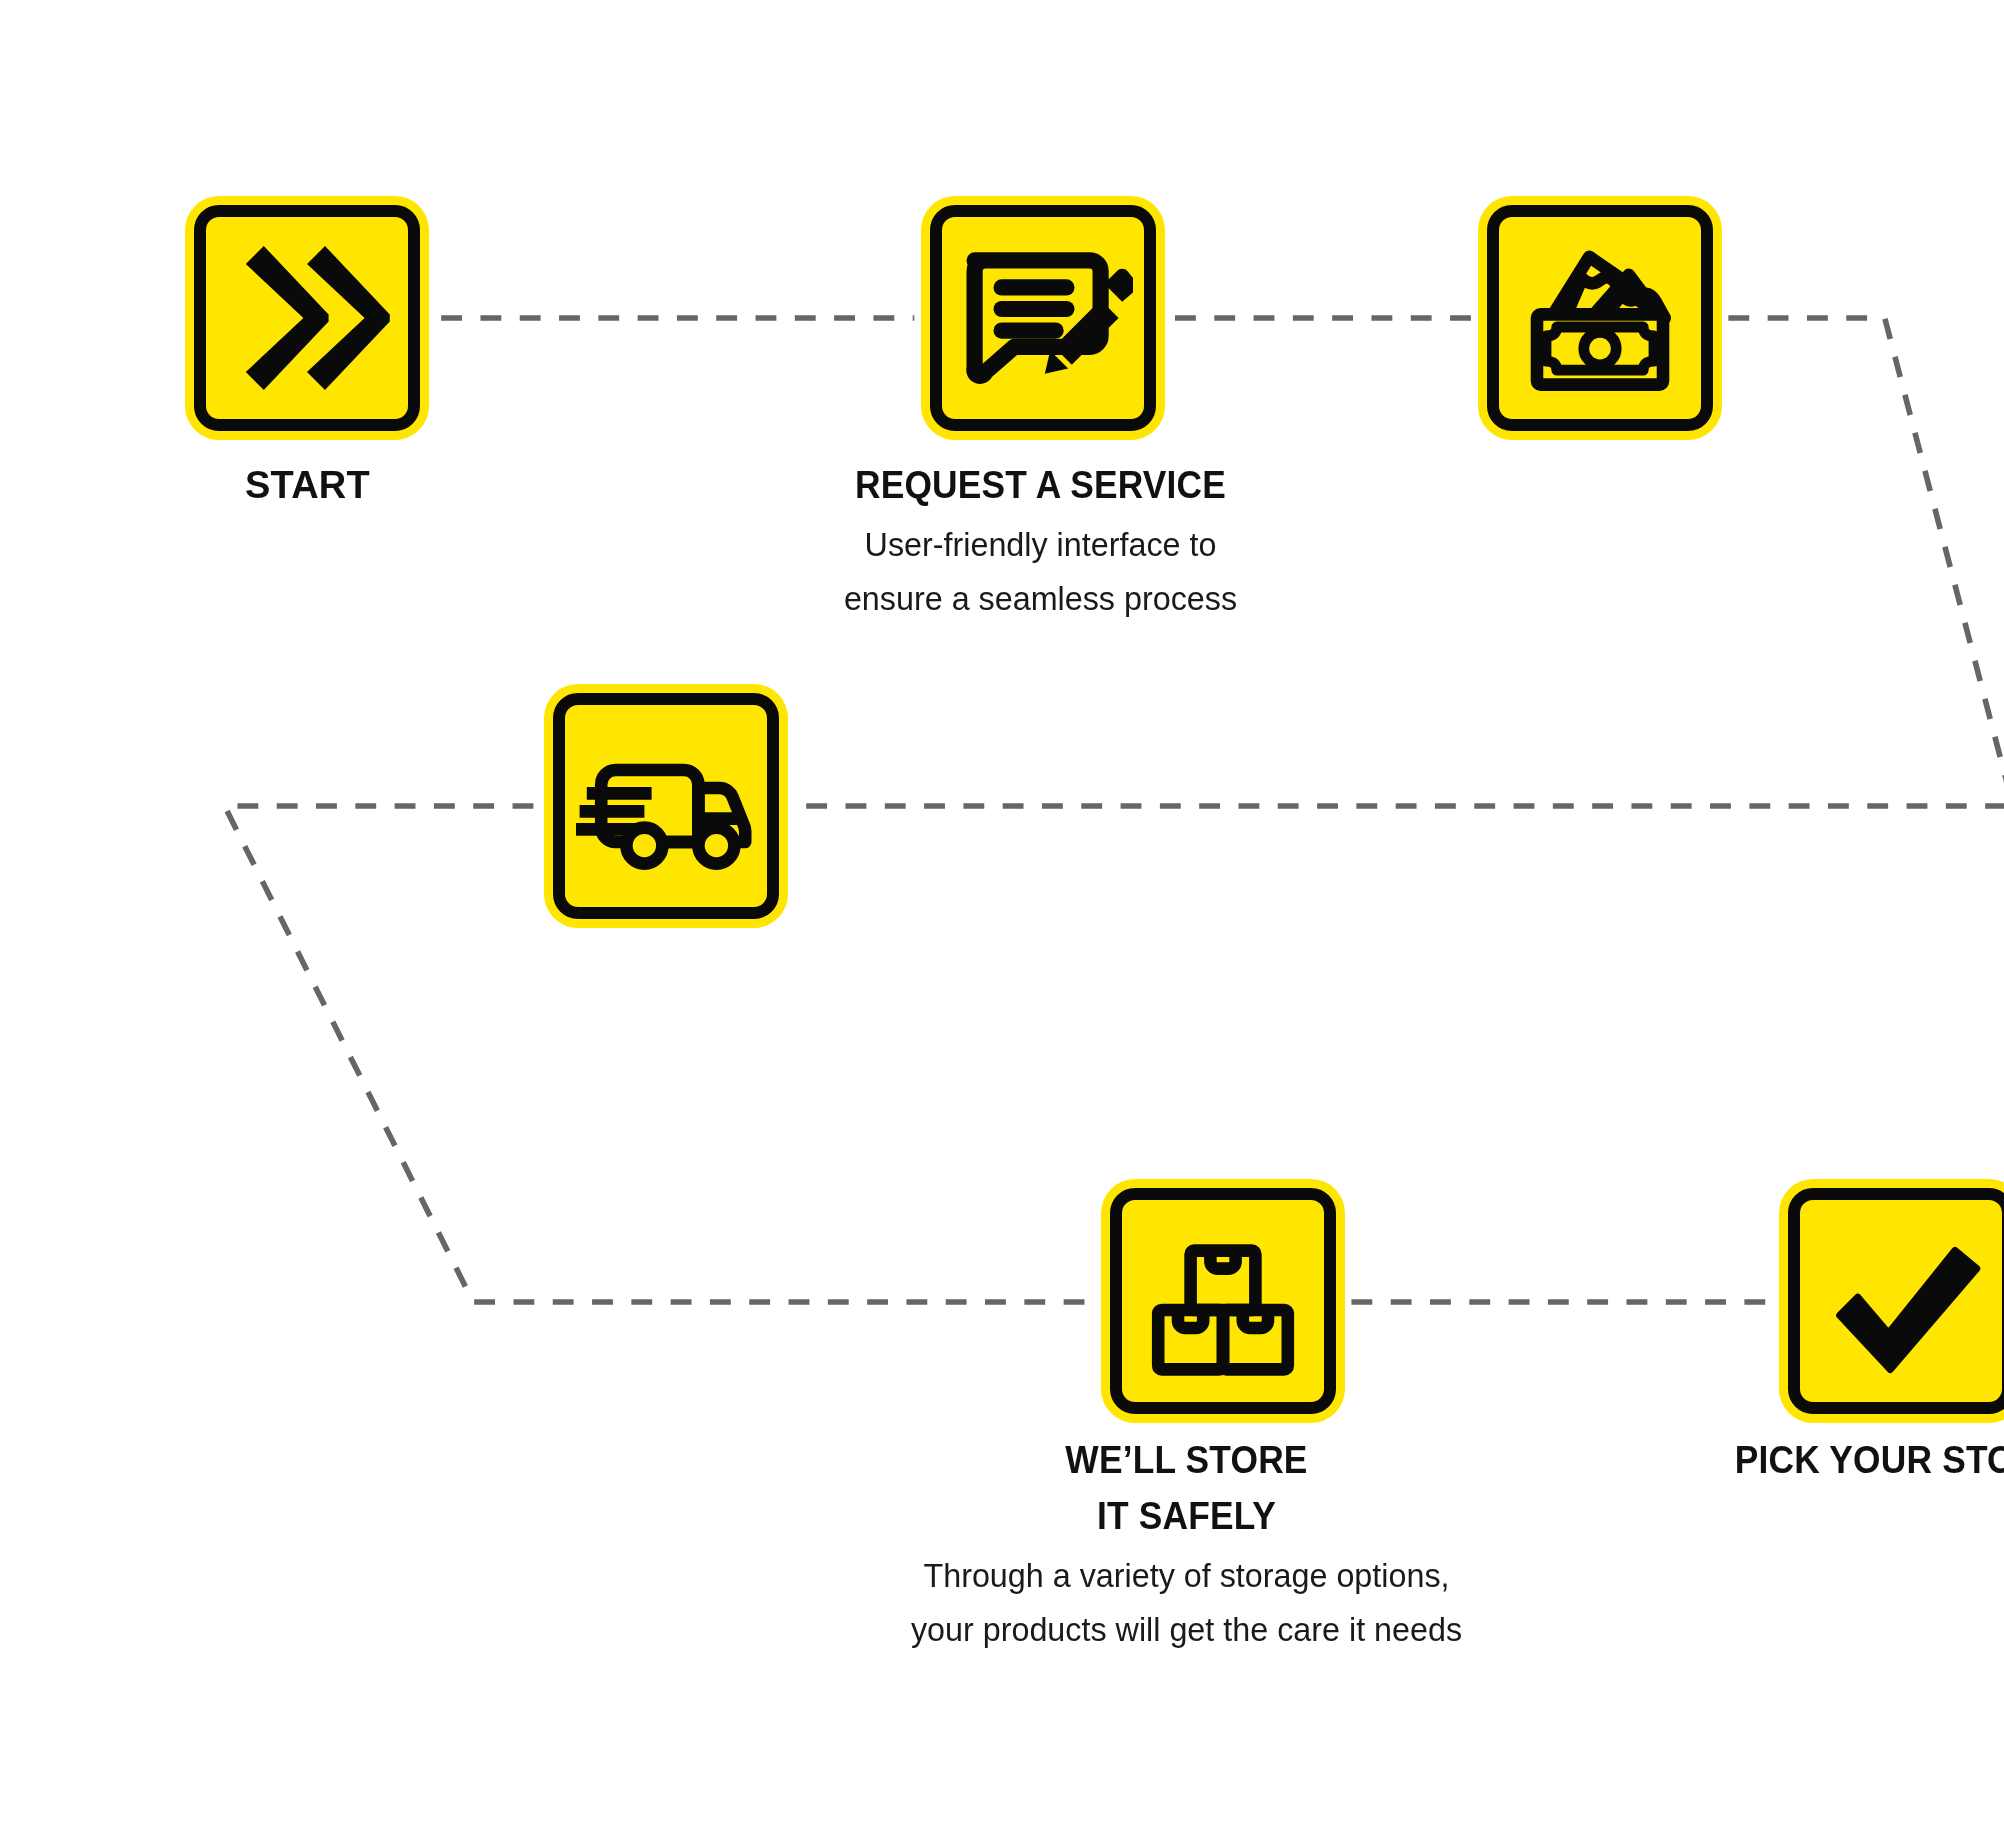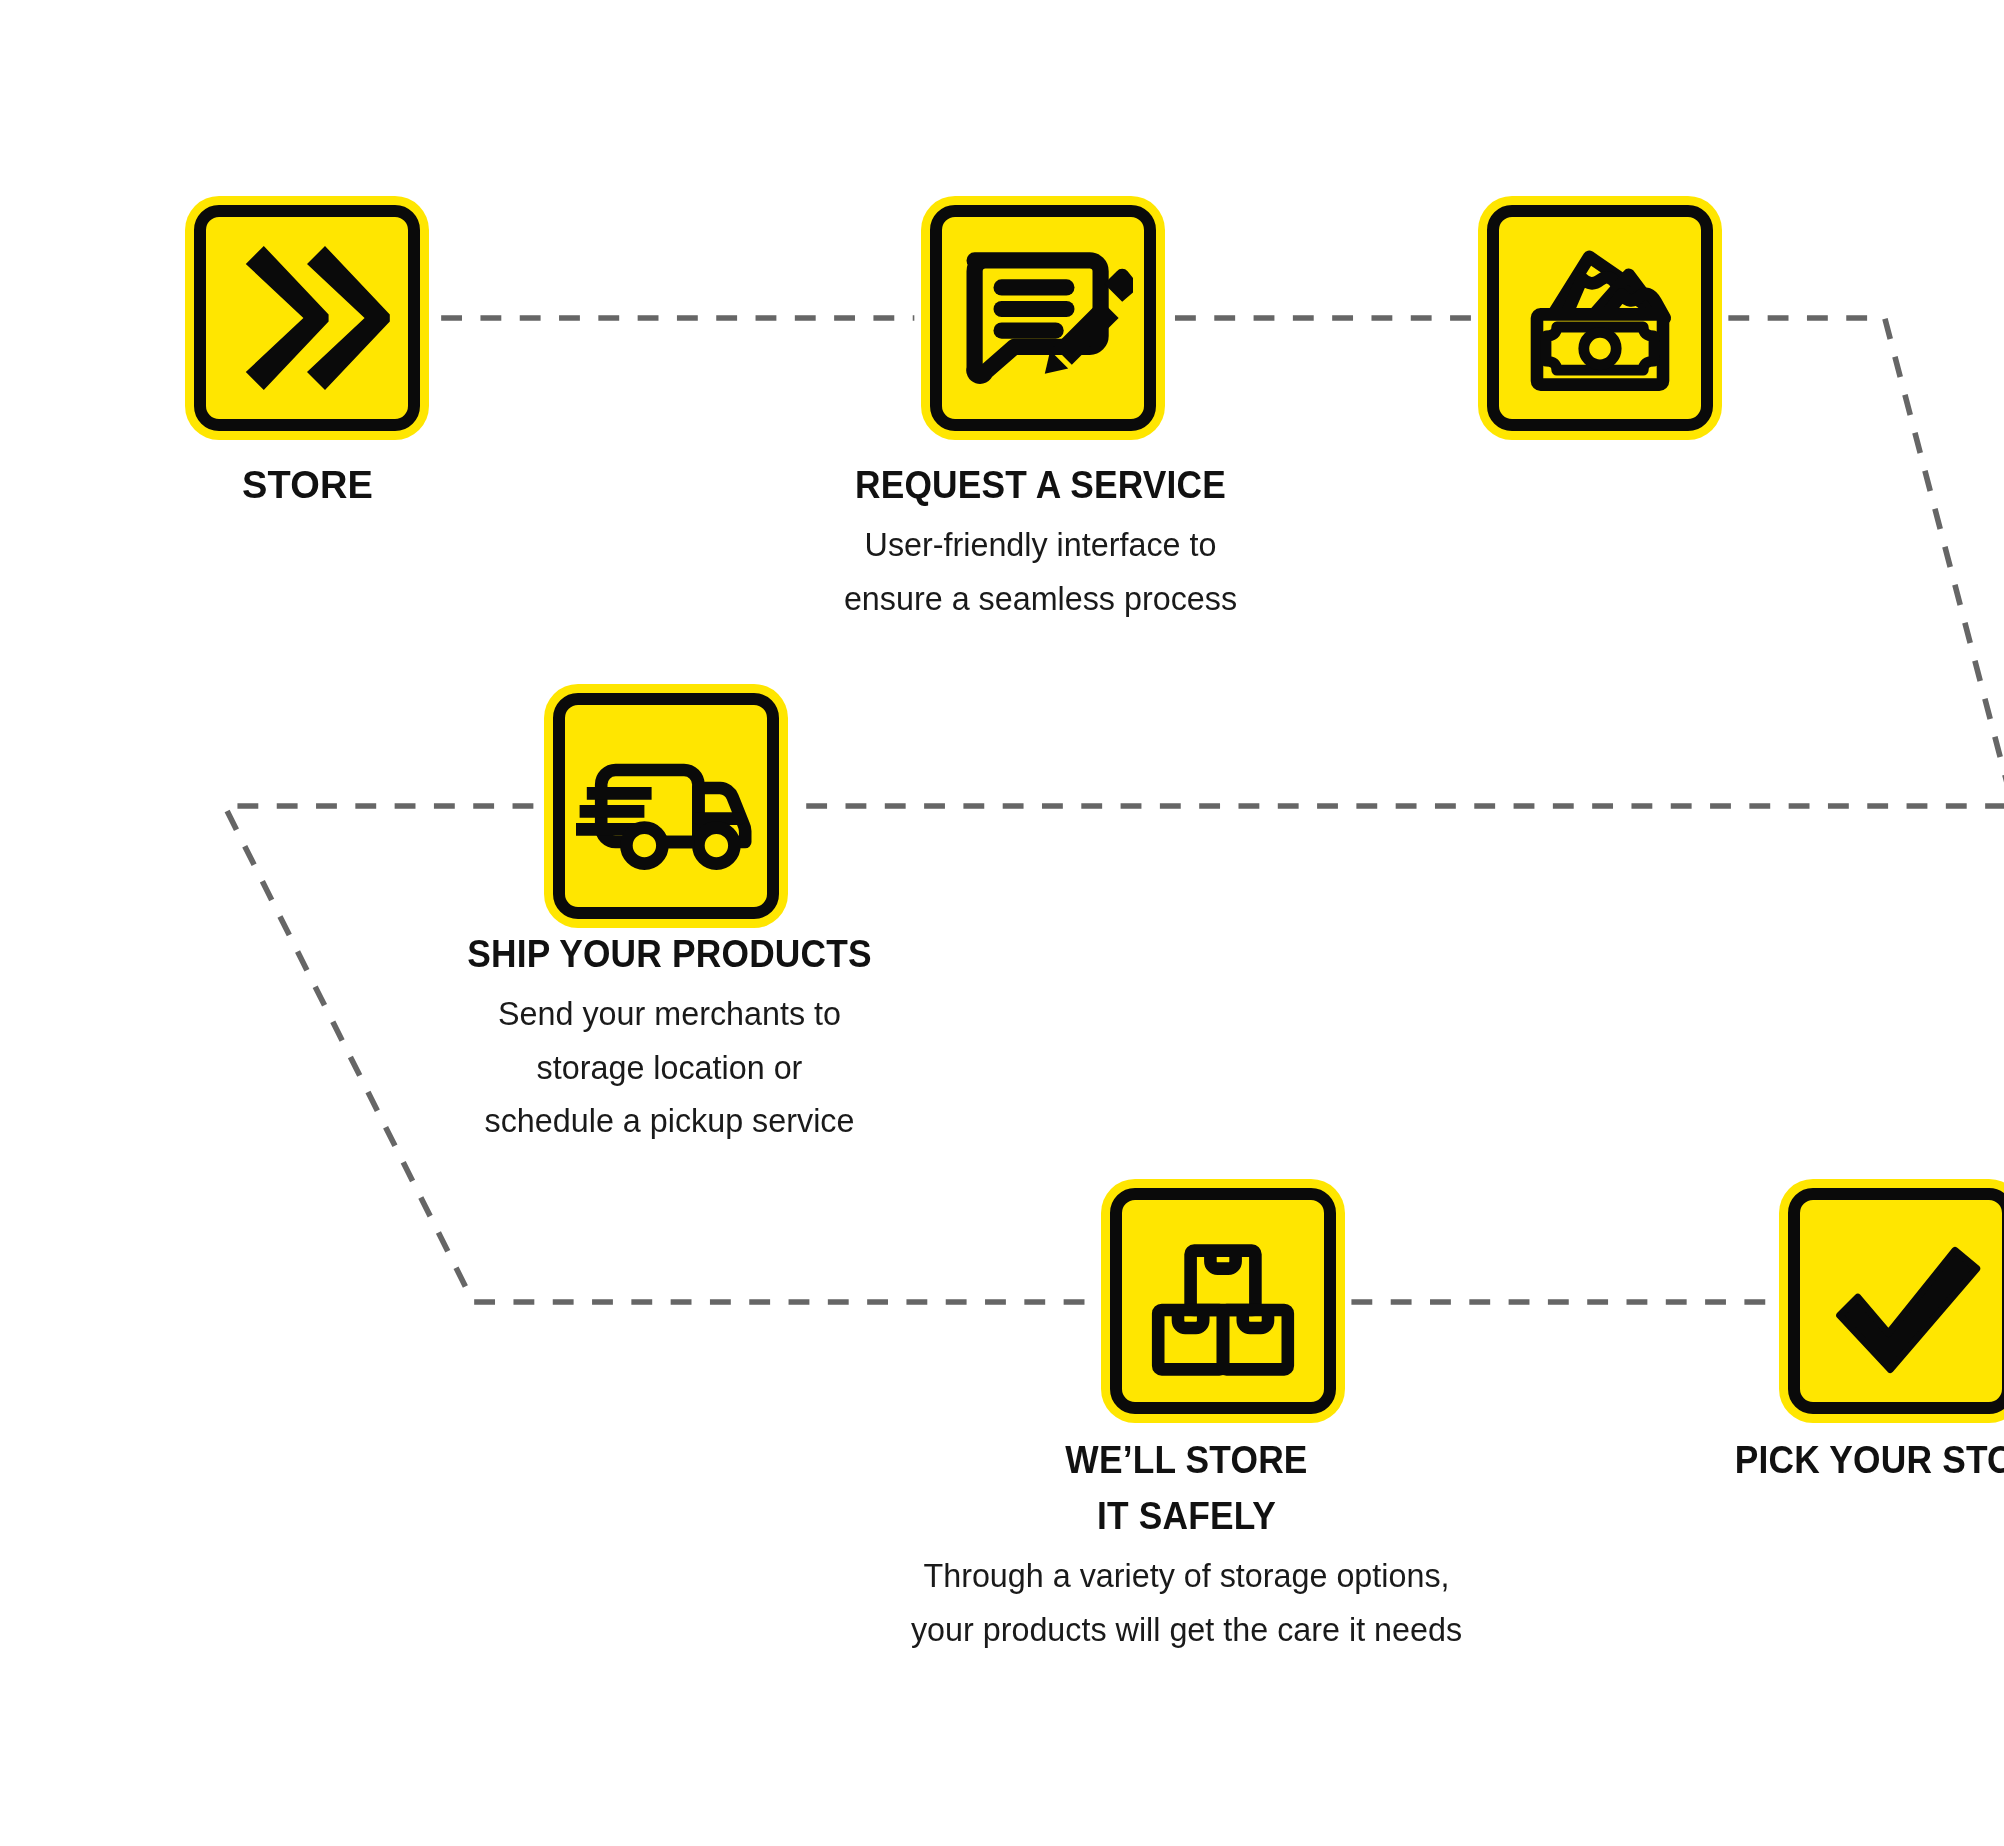--- a/index.html
+++ b/index.html
@@ -113,21 +113,21 @@
       <div class="inner-ring"></div>
       <div class="glyph">
         <svg viewBox="0 0 100 100">
           <path d="M16 20 L26 10 L62 48 L62 52 L26 90 L16 80 L48 50 Z" fill="#0a0a0a"></path>
           <path d="M50 20 L60 10 L96 48 L96 52 L60 90 L50 80 L82 50 Z" fill="#0a0a0a"></path>
         </svg>
       </div>
     </div>
   </div>
   <div class="step-text" style="left:105px; top:457px; width:405px;">
-    <div class="step-title wide">STORE</div>
+    <div class="step-title wide">START</div>
     <div class="step-desc"></div>
   </div>
 
   <div class="step" style="left:921px; top:196px;">
     <div class="icon-tile">
       <div class="inner-ring"></div>
       <div class="glyph">
         <svg viewBox="0 0 100 100">
           <path d="M12 18 h64 a6 6 0 0 1 6 6 v36 a6 6 0 0 1 -6 6 h-42 l-16 14 a3 3 0 0 1 -6 -2 v-54 a6 6 0 0 1 6 -6 z" fill="none" stroke="#0a0a0a" stroke-width="9" stroke-linejoin="round"></path>
           <line x1="27" y1="33" x2="63" y2="33" stroke="#0a0a0a" stroke-width="9" stroke-linecap="round"></line>
@@ -174,26 +174,20 @@
           <line x1="6" y1="43" x2="42" y2="43" stroke="#0a0a0a" stroke-width="7"></line>
           <line x1="2" y1="53" x2="38" y2="53" stroke="#0a0a0a" stroke-width="7"></line>
           <line x1="-2" y1="63" x2="34" y2="63" stroke="#0a0a0a" stroke-width="7"></line>
           <circle cx="38" cy="72" r="10" fill="#FFE600" stroke="#0a0a0a" stroke-width="7"></circle>
           <circle cx="78" cy="72" r="10" fill="#FFE600" stroke="#0a0a0a" stroke-width="7"></circle>
           <line x1="50" y1="70" x2="66" y2="70" stroke="#0a0a0a" stroke-width="7"></line>
         </svg>
       </div>
     </div>
   </div>
-  <div class="step-text" style="left:417px; top:926px; width:505px;">
-    <div class="step-title">SHIP YOUR PRODUCTS</div>
-    <div class="step-desc">Send your merchants to
-storage location or
-schedule a pickup service</div>
-  </div>
 
   <div class="step" style="left:1101px; top:1179px;">
     <div class="icon-tile">
       <div class="inner-ring"></div>
       <div class="glyph">
         <svg viewBox="0 0 100 100">
           <rect x="32" y="22" width="36" height="33" rx="2" fill="none" stroke="#0a0a0a" stroke-width="7"></rect>
           <path d="M43 22 v6 a4 4 0 0 0 4 4 h6 a4 4 0 0 0 4 -4 v-6" fill="none" stroke="#0a0a0a" stroke-width="7" stroke-linejoin="round"></path>
           <rect x="14" y="55" width="36" height="33" rx="2" fill="none" stroke="#0a0a0a" stroke-width="7"></rect>
           <path d="M25 55 v6 a4 4 0 0 0 4 4 h6 a4 4 0 0 0 4 -4 v-6" fill="none" stroke="#0a0a0a" stroke-width="7" stroke-linejoin="round"></path>

